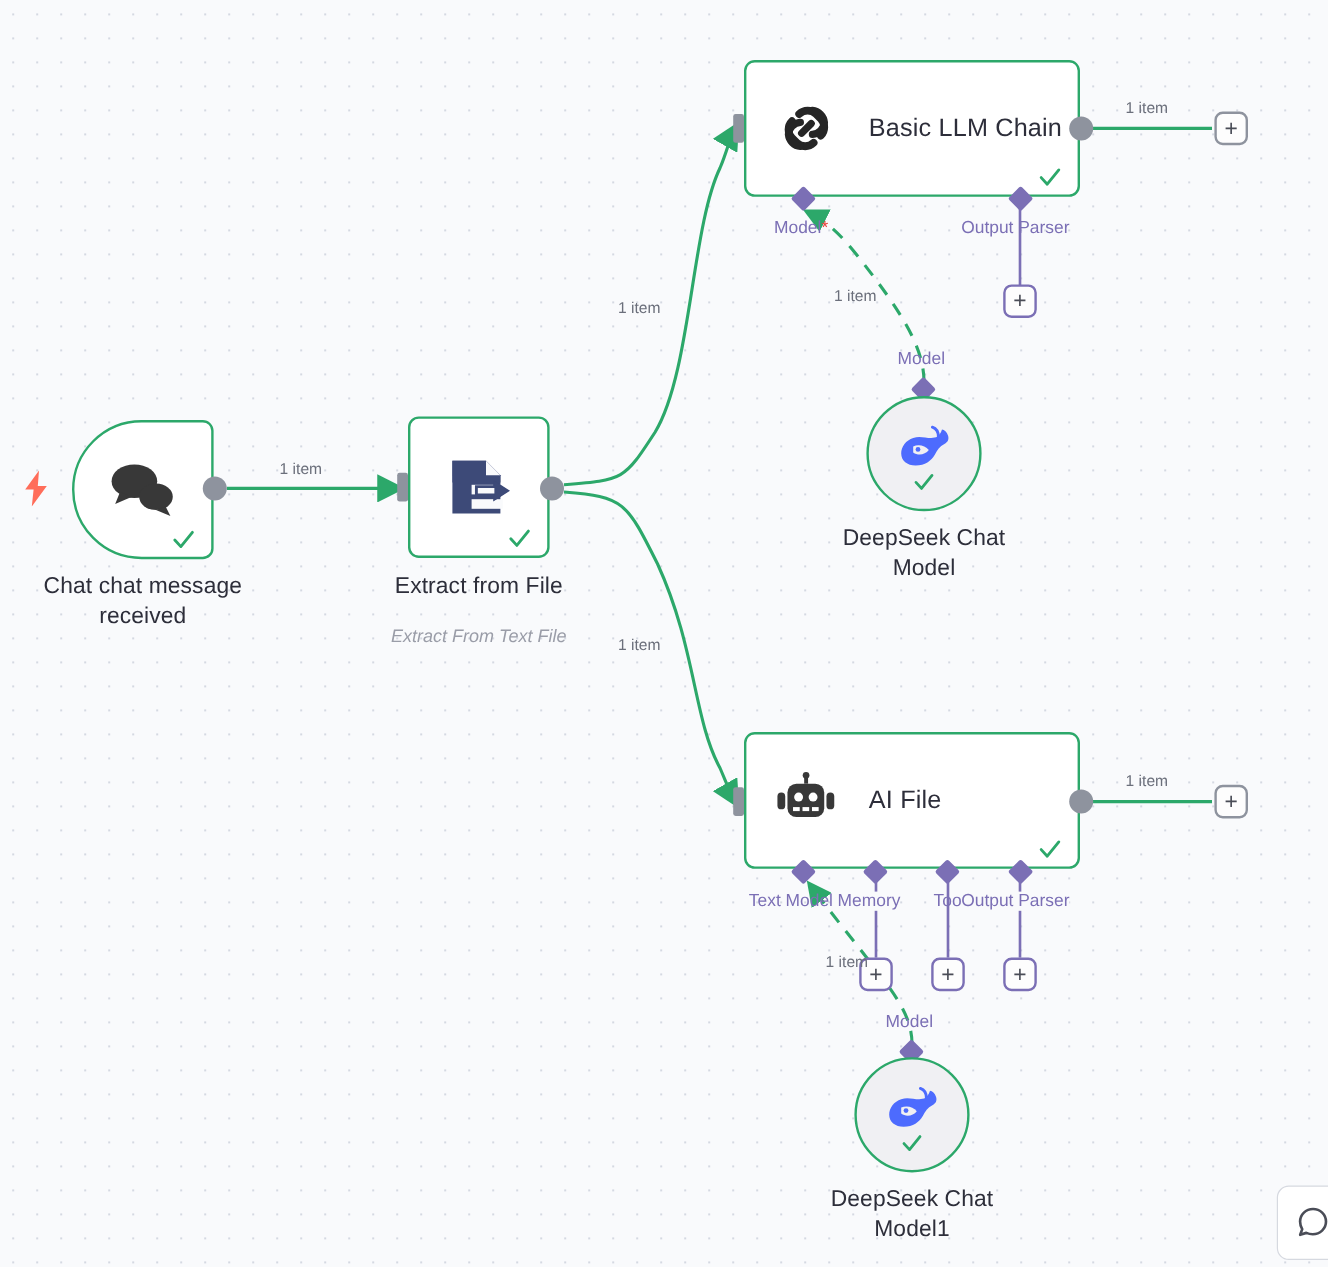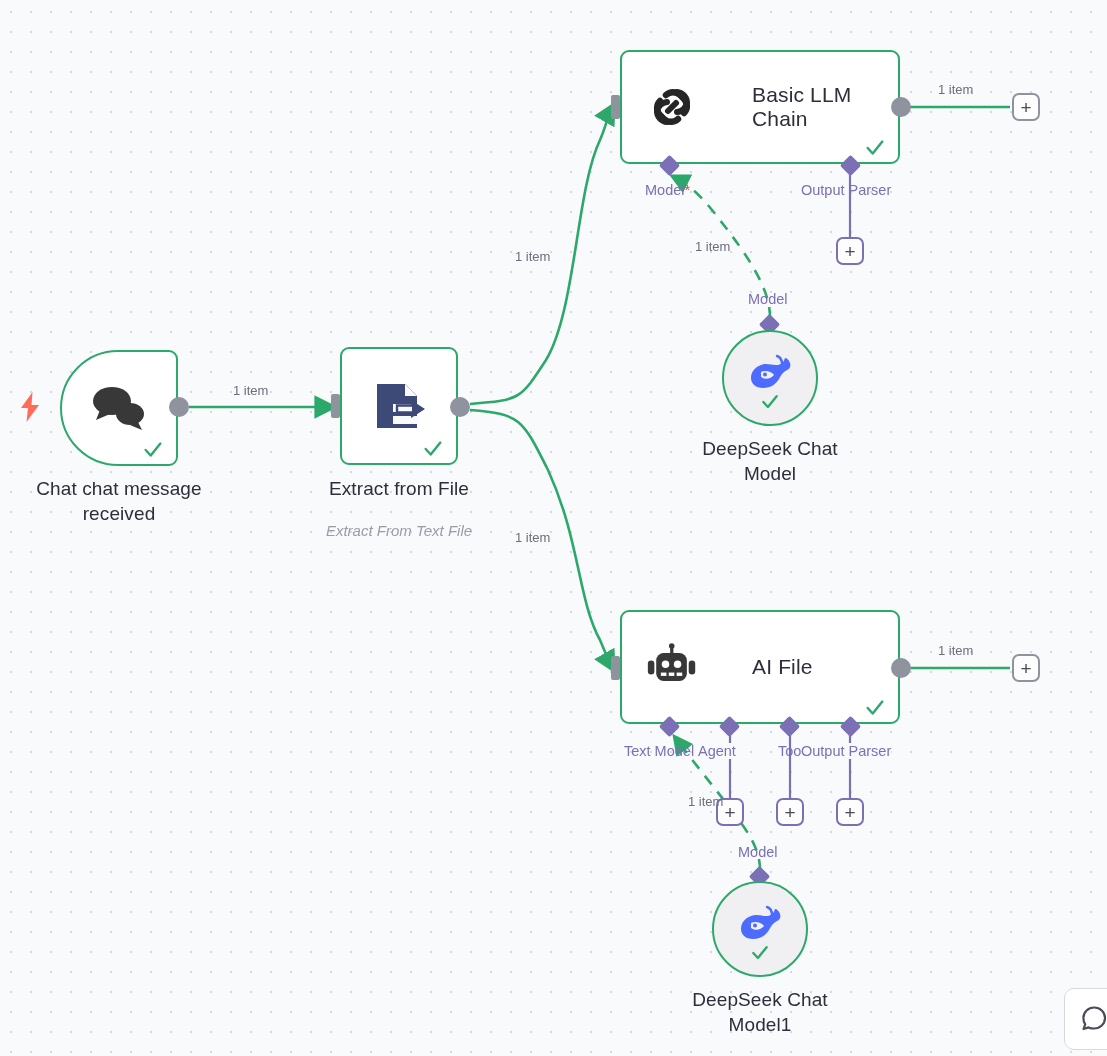--- a/index.html
+++ b/index.html
@@ -95,21 +95,20 @@
     width: 118px;
     height: 118px;
     justify-content: center;
   }
 
   
   .node-wide {
     width: 280px;
     height: 114px;
     padding-left: 24px;
-    gap: 28px;
   }
   .node-wide .wide-icon { flex: 0 0 auto; width: 52px; height: 52px; }
   .node-wide .wide-label {
     margin-left: 26px;
     font-size: 21px;
     color: #2d2e3a;
     letter-spacing: 0.15px;
   }
   #llm-node  { left: 620px; top: 50px; }
   #agent-node{ left: 620px; top: 610px; }
@@ -375,21 +374,21 @@
   </div>
   <div class="port-in" style="left:611px; top:656px;"></div>
   <div class="port-out" style="left:891px; top:658px;"></div>
   <div class="edge-label" style="left:938px; top:643px;">1 item</div>
   <div class="plus" style="left:1012px; top:654px;">+</div>
 
   <div class="diamond" style="left:662px; top:719px;"></div>
   <div class="sub-label" style="left:624px; top:743px;">Text Model</div>
 
   <div class="diamond" style="left:722px; top:719px;"></div>
-  <div class="sub-label" style="left:698px; top:743px; background:#f9fafc;">Agent</div>
+  <div class="sub-label" style="left:698px; top:743px; background:#f9fafc;">Memory</div>
   <div class="plus purple" style="left:716px; top:798px;">+</div>
 
   <div class="diamond" style="left:782px; top:719px;"></div>
   <div class="sub-label" style="left:778px; top:743px;">Tool</div>
   <div class="plus purple" style="left:776px; top:798px;">+</div>
 
   <div class="diamond" style="left:843px; top:719px;"></div>
   <div class="sub-label" style="left:801px; top:743px; background:#f9fafc;">Output Parser</div>
   <div class="plus purple" style="left:836px; top:798px;">+</div>
 

